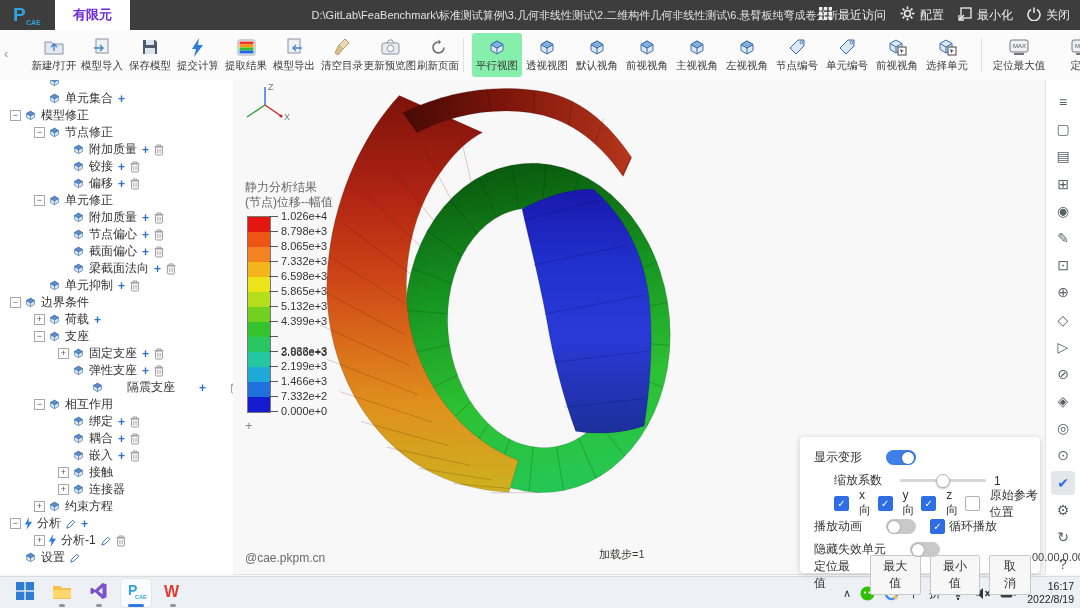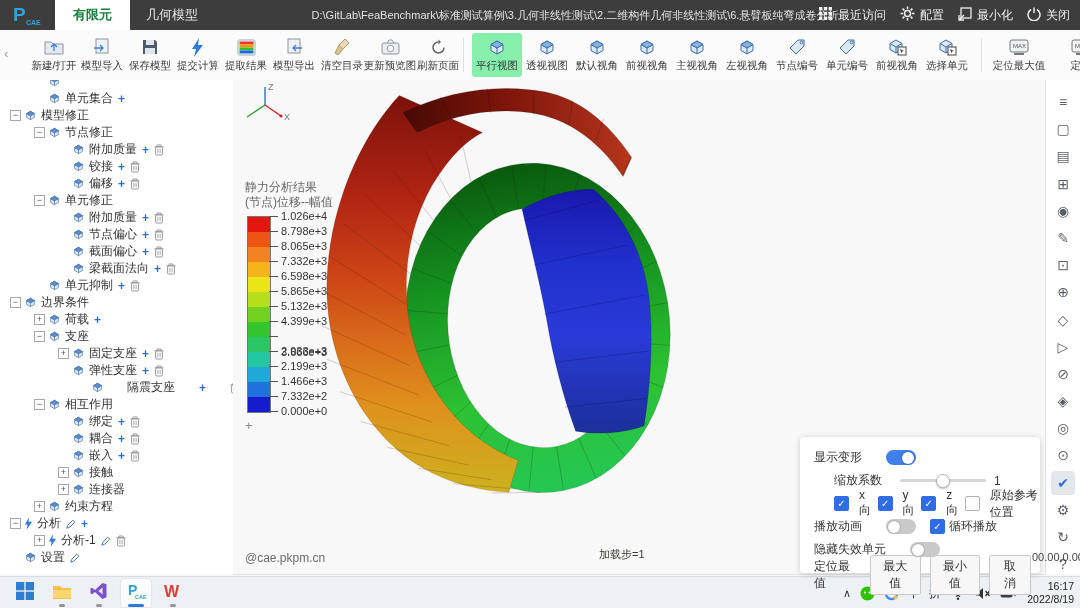--- a/index.html
+++ b/index.html
@@ -4,21 +4,21 @@
 <style>
   html,body{margin:0;padding:0;width:1080px;height:608px;overflow:hidden;
     font-family:"Liberation Sans",sans-serif;background:#f8f8f9;}
   #app{position:relative;width:1080px;height:608px;}
 
   
   #titlebar{position:absolute;left:0;top:0;width:1080px;height:30px;background:#3d3d3d;}
   #logo{position:absolute;left:10px;top:2px;width:38px;height:26px;}
   .tab{position:absolute;top:0;height:30px;line-height:30px;padding:0 18px;font-size:13px;
     color:#e6e6e6;cursor:pointer;}
-  .tab.active{background:#ffffff;color:#15803d;font-weight:bold;}
+  .tab.active{background:#ffffff;color:#6d28d9;font-weight:bold;}
   #tab-fea{left:55px;}
   #tab-geo{left:128px;}
   #title-path{position:absolute;left:300px;right:230px;top:0;height:30px;line-height:30px;
     text-align:center;font-size:11px;color:#e3e3e3;white-space:nowrap;overflow:hidden;}
   #tb-actions{position:absolute;right:10px;top:0;height:30px;display:flex;align-items:center;gap:14px;}
   .tb-act{display:flex;align-items:center;gap:5px;color:#eee;font-size:12px;cursor:pointer;}
 
   
   #toolbar{position:absolute;left:0;top:30px;width:1080px;height:50px;background:#fbfbfb;
     border-bottom:1px solid #d9d9d9;}
@@ -116,21 +116,20 @@
 <div id="app">
 
   <div id="titlebar">
     <div id="logo">
       <svg width="38" height="26" viewBox="0 0 38 26">
         <text x="3" y="19" font-size="19" font-weight="bold" fill="#2ea3dc" font-family="Liberation Sans,sans-serif">P</text>
         <text x="16" y="23" font-size="7" font-weight="bold" fill="#2ea3dc" font-family="Liberation Sans,sans-serif">CAE</text>
       </svg>
     </div>
     <div class="tab active" id="tab-fea">有限元</div>
-    <div class="tab" id="tab-geo">几何模型</div>
     <div id="title-path">D:\GitLab\FeaBenchmark\标准测试算例\3.几何非线性测试\2.二维构件几何非线性测试\6.悬臂板纯弯成卷分析</div>
     <div id="tb-actions">
         <div class="tb-act">
           <span><svg width="15" height="15" viewBox="0 0 15 15">
               <g fill="#eee">
                 <rect x="1" y="1" width="3.4" height="3.4"></rect>
                 <rect x="5.8" y="1" width="3.4" height="3.4"></rect>
                 <rect x="10.6" y="1" width="3.4" height="3.4"></rect>
                 <rect x="1" y="5.8" width="3.4" height="3.4"></rect>
                 <rect x="5.8" y="5.8" width="3.4" height="3.4"></rect>

